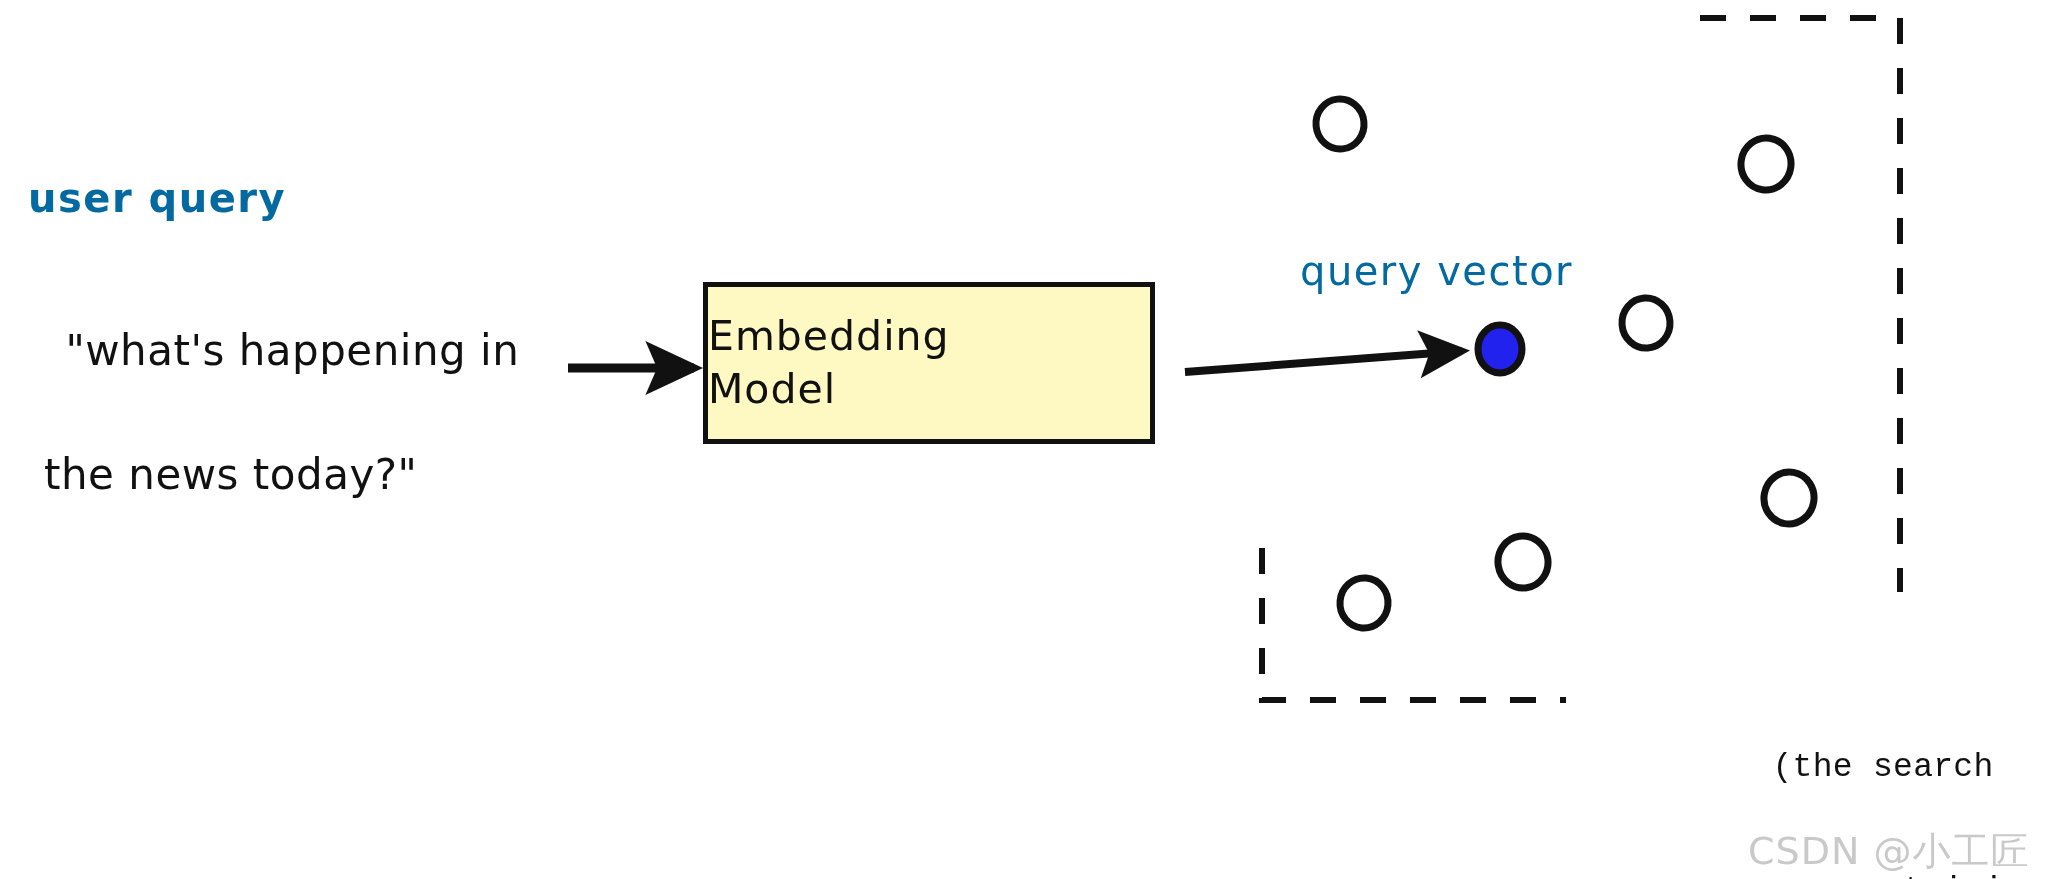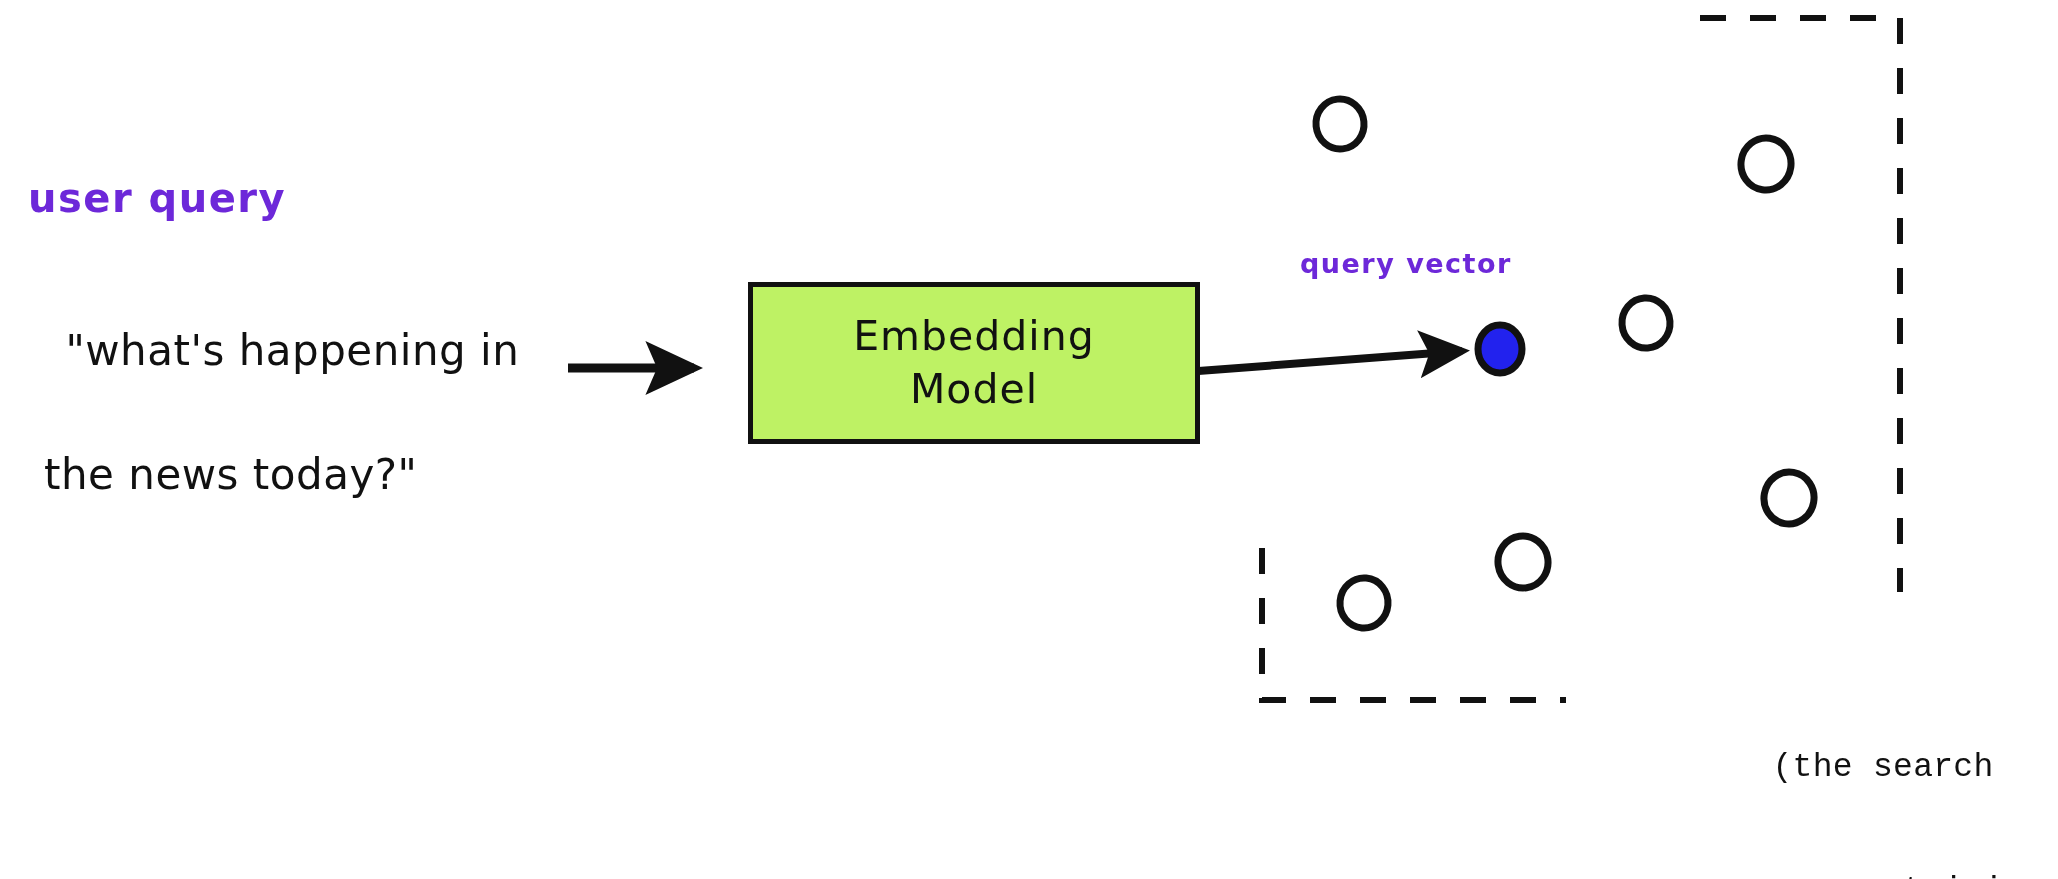--- a/index.html
+++ b/index.html
@@ -26,21 +26,21 @@
   }
   .hand {
     position: absolute;
     font-family: "DejaVu Sans", sans-serif;
     color: #111111;
     white-space: pre;
     letter-spacing: 0.5px;
     font-weight: 500;
   }
   .hand-blue {
-    color: #6d28d9;
+    color: #0369a1;
   }
 
   
   #label-user-query {
     left: 28px;
     top: 175px;
     font-size: 40px;
     font-weight: 600;
     letter-spacing: 1.5px;
   }
@@ -53,46 +53,45 @@
     line-height: 62px;
     letter-spacing: 0.5px;
   }
   #query-text .line2 {
     display: block;
     padding-left: 34px;
   }
 
   
   #embedding-box {
-    left: 748px;
+    left: 703px;
     top: 282px;
     width: 452px;
     height: 162px;
     border: 5px solid #111111;
     box-sizing: border-box;
-    background: #bef264;
+    background: #fef9c3;
     display: flex;
     flex-direction: column;
-    align-items: center;
     justify-content: center;
   }
   #embedding-box .bx-line {
     font-size: 41px;
     line-height: 53px;
     color: #111111;
     letter-spacing: 1px;
     font-family: "DejaVu Sans", sans-serif;
   }
 
   
   #label-query-vector {
     left: 1300px;
     top: 248px;
-    font-size: 27px;
-    font-weight: 700;
+    font-size: 40px;
+    font-weight: 400;
     letter-spacing: 1.5px;
   }
 
   
   #caption {
     left: 1718px;
     top: 665px;
     width: 330px;
     font-size: 33px;
     line-height: 41px;
@@ -161,14 +160,15 @@
 
   <div class="hand hand-blue" id="label-query-vector">query vector</div>
 
   <div class="hand" id="caption">
     <span class="cap-line">(the search</span>
     <span class="cap-line">space containing</span>
     
     
   </div>
 
+  <div class="hand" id="watermark">CSDN @小工匠</div>
 
 </div>
 
 </body></html>

